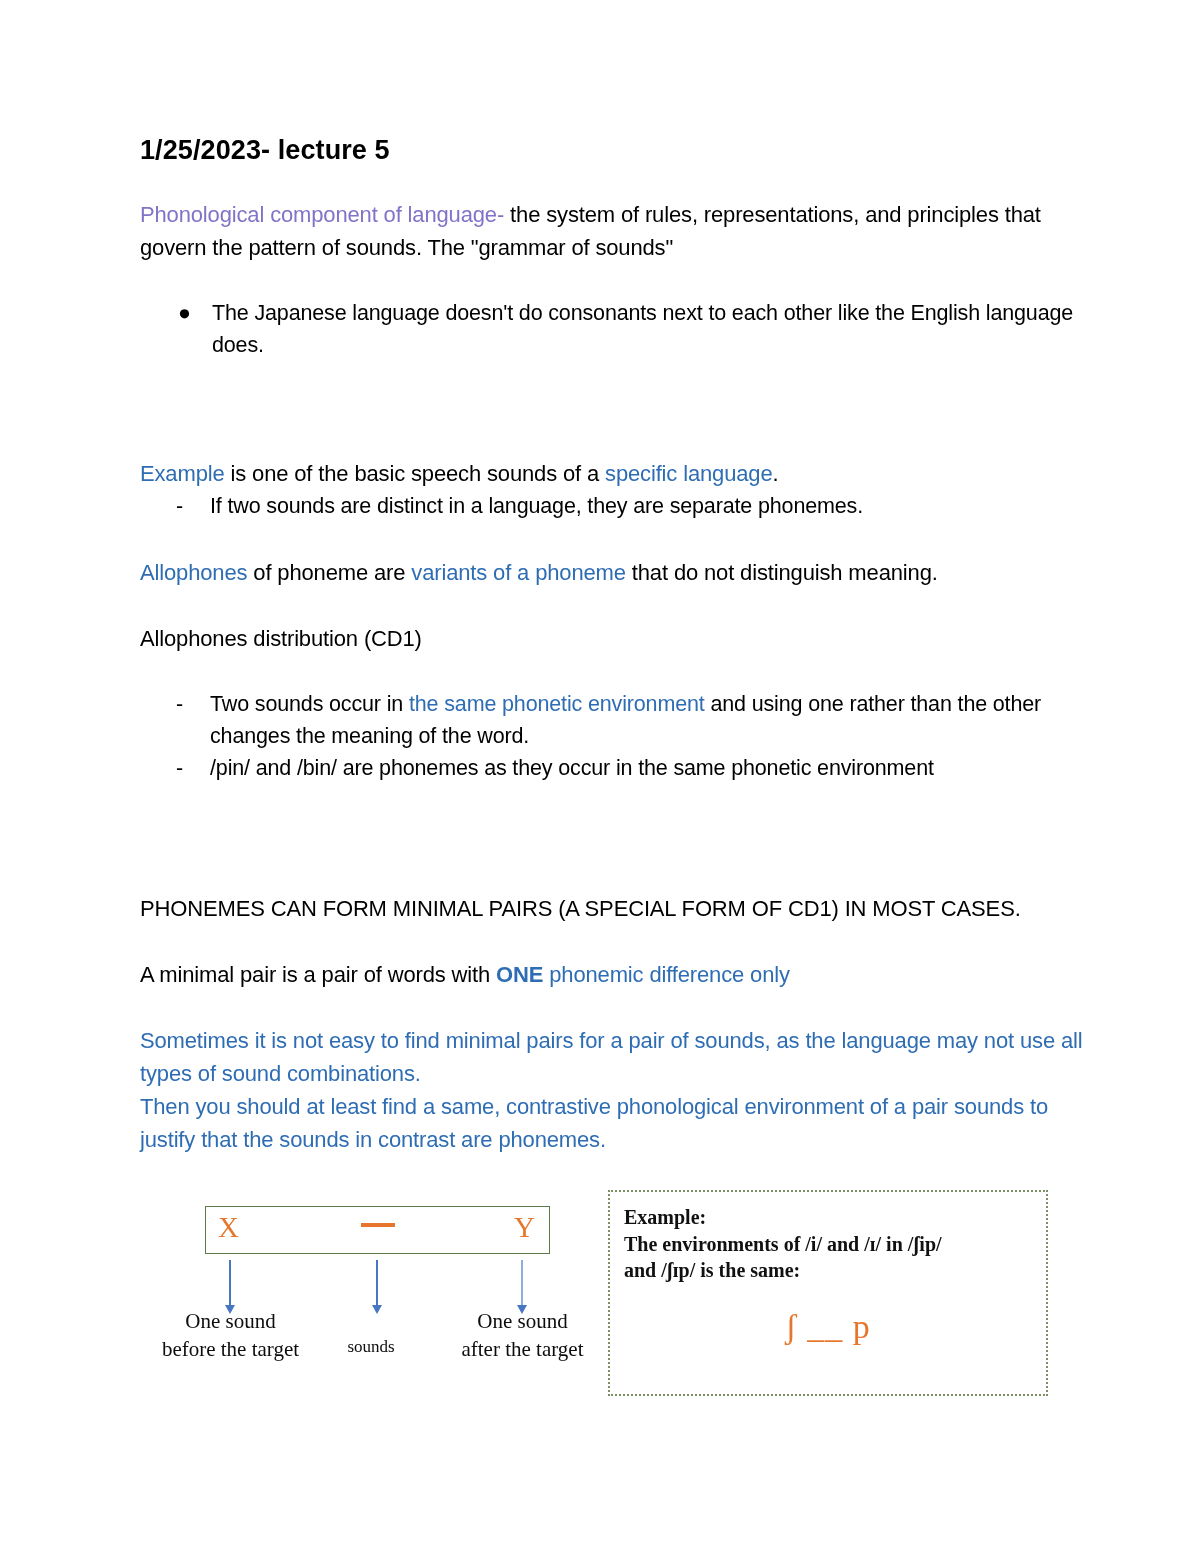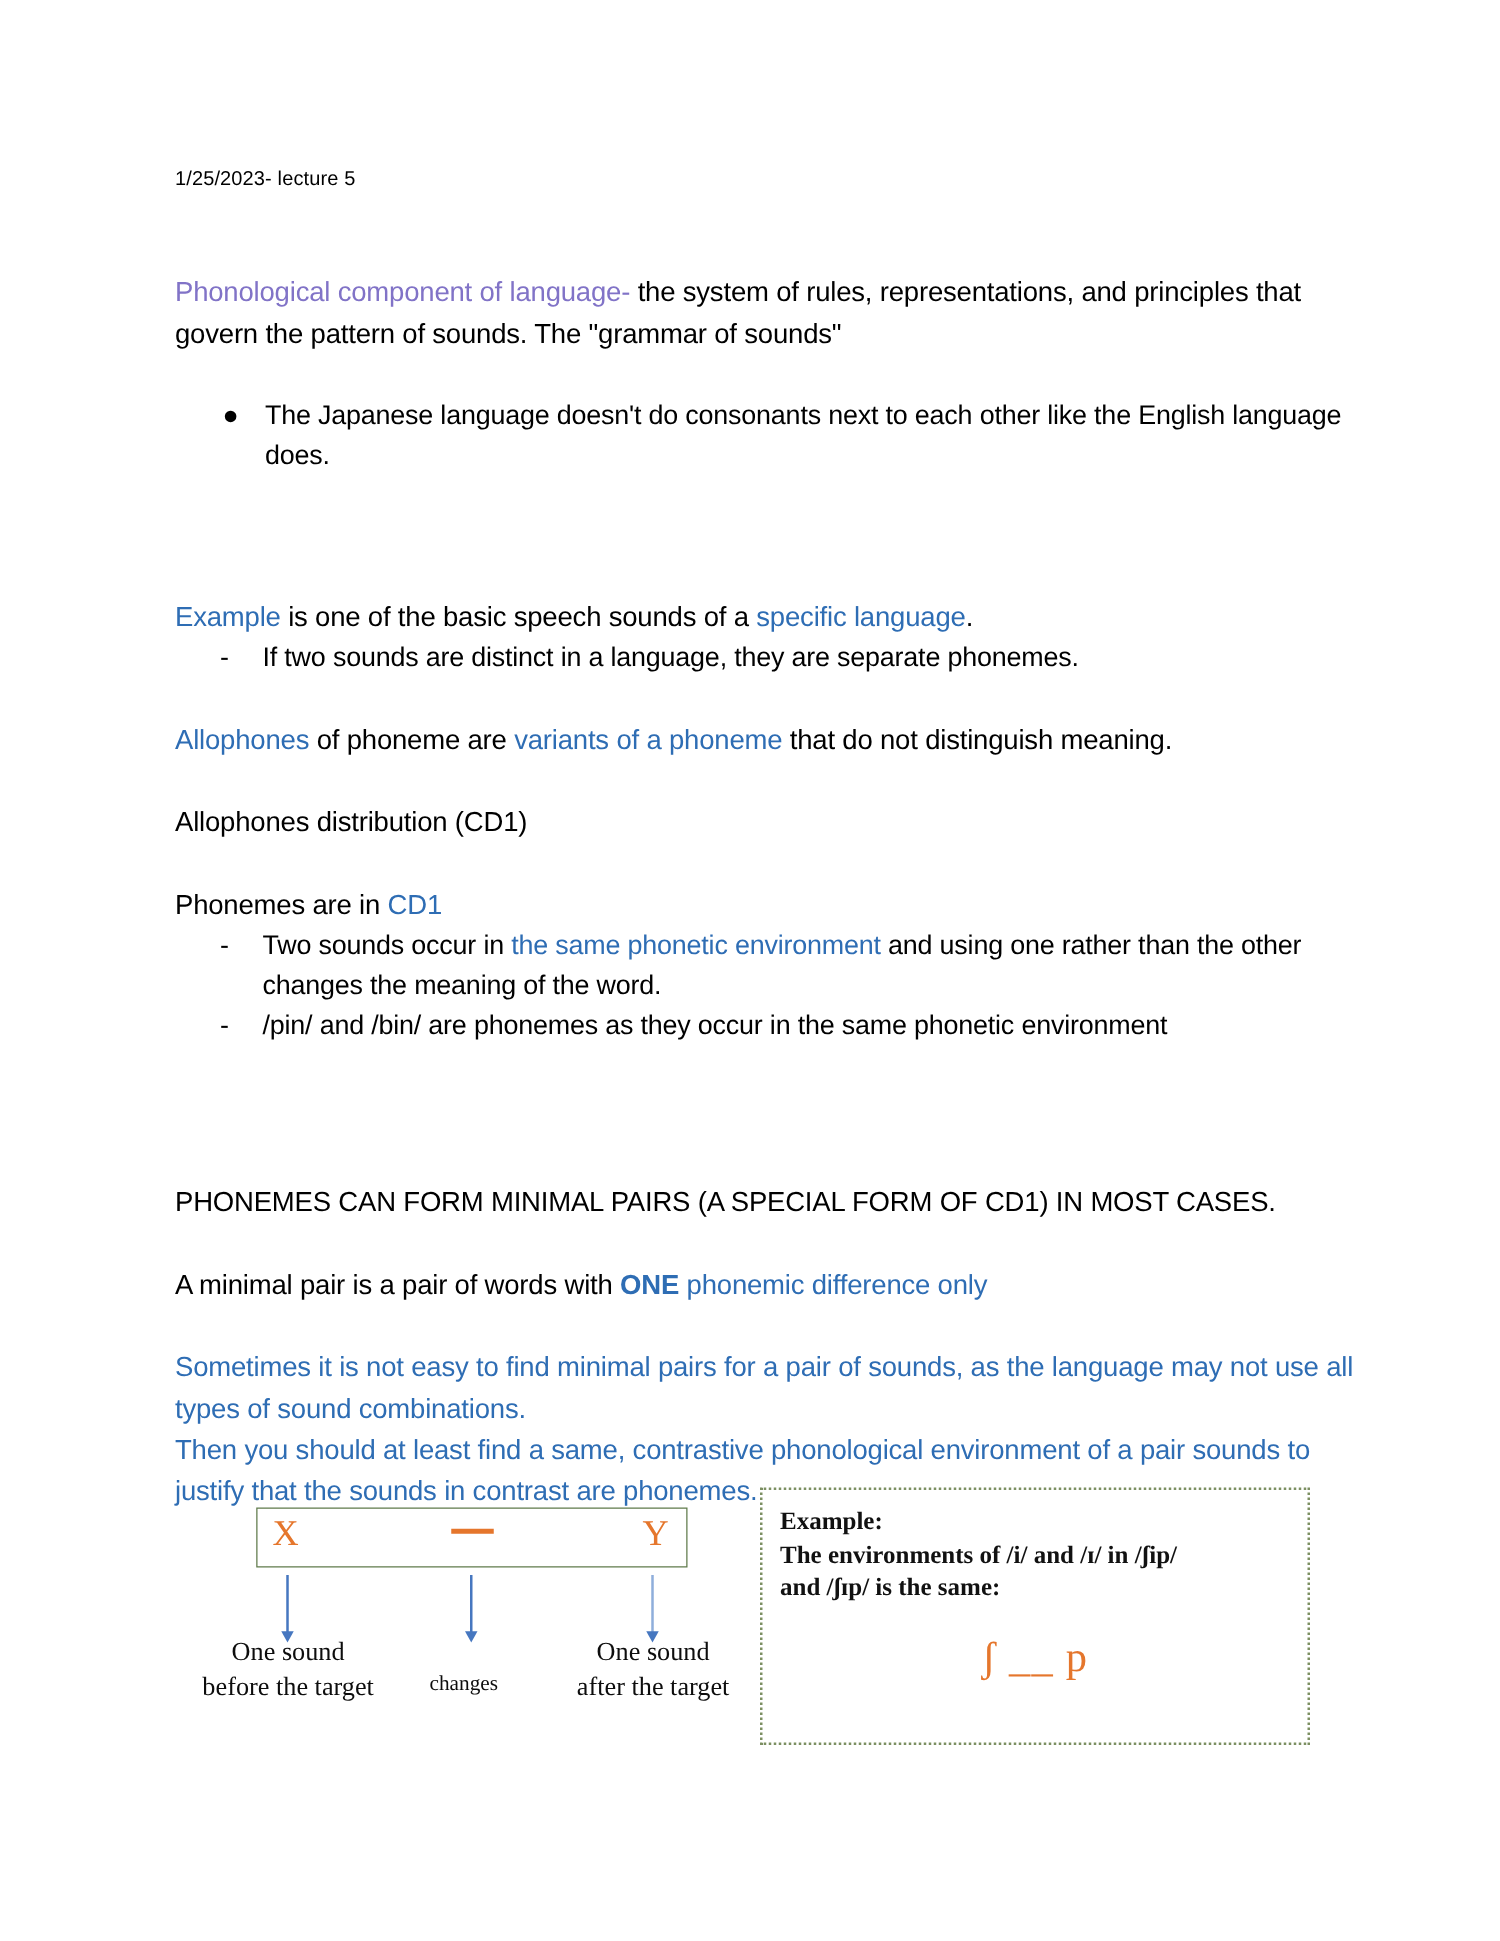--- a/index.html
+++ b/index.html
@@ -23,25 +23,25 @@
     background: #ffffff;
   }
   .doc {
     position: absolute;
     left: 140px;
     top: 134px;
     width: 950px;
   }
 
   .title {
-    font-size: 16px;
-    font-weight: normal;
+    font-size: 27px;
+    font-weight: bold;
     letter-spacing: 0.1px;
     line-height: 1.25;
-    margin: 0 0 63px 0;
+    margin: 0 0 30px 0;
   }
 
   .para {
     font-size: 22px;
     line-height: 1.50;
     margin: 0;
     letter-spacing: -0.15px;
   }
   .gap-md { height: 33px; }
   .gap-xl { height: 96px; }
@@ -219,21 +219,20 @@
     <div class="gap-md"></div>
 
     <p class="para"><span class="blue">Allophones</span><span> of phoneme are </span><span class="blue">variants of a phoneme</span><span> that do not distinguish meaning.</span></p>
 
     <div class="gap-md"></div>
 
     <p class="para">Allophones distribution (CD1)</p>
 
     <div class="gap-md"></div>
 
-    <p class="para"><span>Phonemes are in </span><span class="blue">CD1</span></p>
 
     <ul class="bullets dashes">
       <li><span class="mark">-</span><span>Two sounds occur in </span><span class="blue">the same phonetic environment</span><span> and using one rather than the other changes the meaning of the word.</span></li>
       <li><span class="mark">-</span><span>/pin/ and /bin/ are phonemes as they occur in the same phonetic environment</span></li>
     </ul>
 
     <div class="gap-xxl"></div>
 
     <p class="para">PHONEMES CAN FORM MINIMAL PAIRS (A SPECIAL FORM OF CD1) IN MOST CASES.</p>
 
@@ -268,21 +267,21 @@
     <div class="arrow thin" style="left:348px;">
       <span class="shaft"></span>
       <span class="head"></span>
     </div>
 
     <div class="alabel" style="left:-20px; width:165px;">
       <div>One sound</div>
       <div>before the target</div>
     </div>
 
-    <div class="alabel small" style="left:153px; width:100px;">changes</div>
+    <div class="alabel small" style="left:153px; width:100px;">sounds</div>
 
     <div class="alabel" style="left:272px; width:165px;">
       <div>One sound</div>
       <div>after the target</div>
     </div>
 
     <div class="example-box">
       <p class="ex-line">Example:</p>
       <p class="ex-line">The environments of /i/ and /ɪ/ in /ʃip/</p>
       <p class="ex-line">and /ʃɪp/ is the same:</p>

